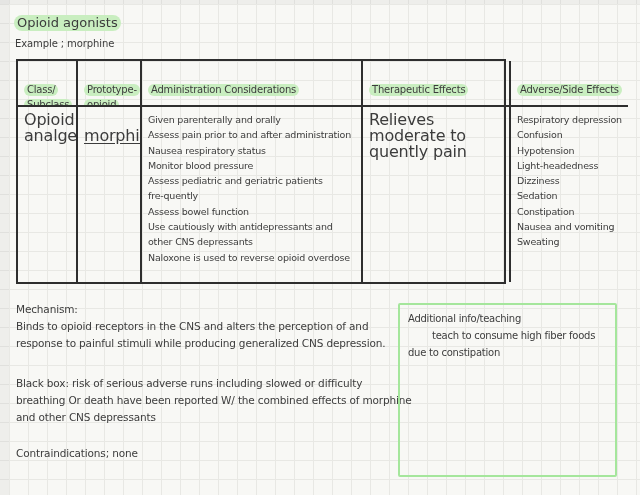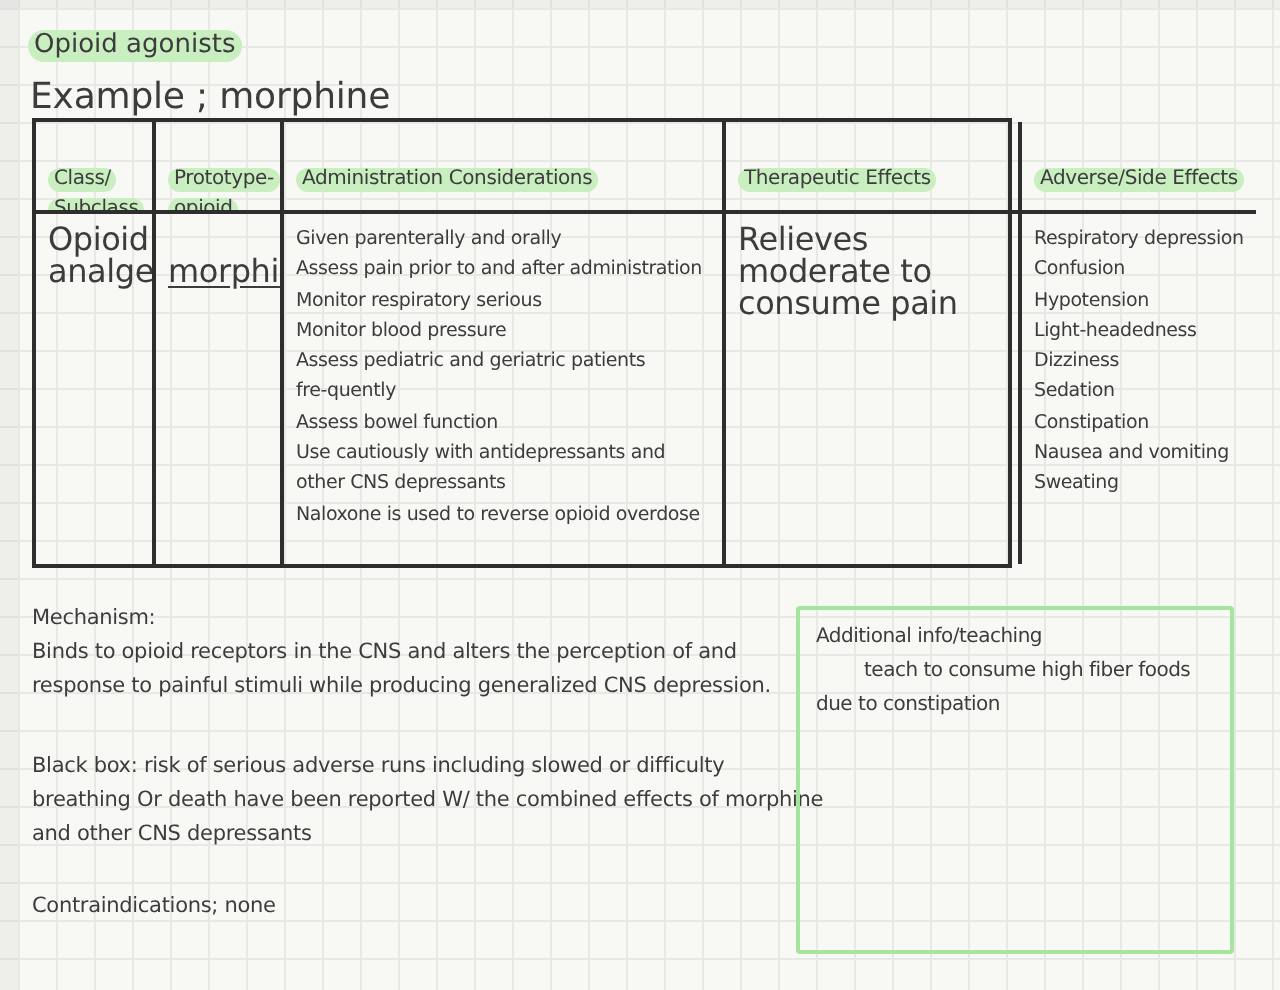--- a/index.html
+++ b/index.html
@@ -15,21 +15,21 @@
     font-family:"DejaVu Sans","Liberation Sans",sans-serif;
     color:#3c3c3c;
   }
   .edge-top { position:absolute; left:0; top:0; width:640px; height:4px; background:rgba(185,185,185,0.16); }
   .edge-left { position:absolute; left:0; top:0; width:9px; height:495px; background:rgba(185,185,185,0.16); }
 
   .hl { background:#c9eec0; border-radius:8px; padding:0 3px 1px 3px;
         -webkit-box-decoration-break:clone; box-decoration-break:clone; }
 
   .title { position:absolute; left:14px; top:15px; font-size:13px; }
-  .subtitle { position:absolute; left:15px; top:38px; font-size:18px; letter-spacing:-0.1px; }
+  .subtitle { position:absolute; left:15px; top:38px; font-size:10px; letter-spacing:-0.1px; }
 
   .drug-table {
     position:absolute; left:16px; top:59px; width:490px; height:225px;
     border:2px solid #2e2e2e; display:grid;
     grid-template-columns:60px 64px 221px 148px 117px;
     grid-template-rows:46px 175px;
     background:transparent;
   }
   .cell { border-right:2px solid #2e2e2e; padding:5px 6px; overflow:hidden; }
   .cell.last { border-right:none; }
@@ -85,28 +85,28 @@
 
     <div class="cell bodycell">Opioid
 analgesic</div>
     <div class="cell bodycell">
       <span class="u">morphine</span>
     </div>
     <div class="cell listcell">
 
     <div class="line">Given parenterally and orally</div>
         <div class="line">Assess pain prior to and after administration</div>
-        <div class="line">Monitor respiratory serious</div>
+        <div class="line">Nausea respiratory status</div>
         <div class="line">Monitor blood pressure</div>
         <div class="line">Assess pediatric and geriatric patients fre‑quently</div>
         <div class="line">Assess bowel function</div>
         <div class="line">Use cautiously with antidepressants and other CNS depressants</div>
         <div class="line">Naloxone is used to reverse opioid overdose</div>
       </div>
-    <div class="cell bodycell">Relieves moderate to consume pain</div>
+    <div class="cell bodycell">Relieves moderate to quently pain</div>
     <div class="cell listcell last">
 
     <div class="line">Respiratory depression</div>
         <div class="line">Confusion</div>
         <div class="line">Hypotension</div>
         <div class="line">Light-headedness</div>
         <div class="line">Dizziness</div>
         <div class="line">Sedation</div>
         <div class="line">Constipation</div>
         <div class="line">Nausea and vomiting</div>

